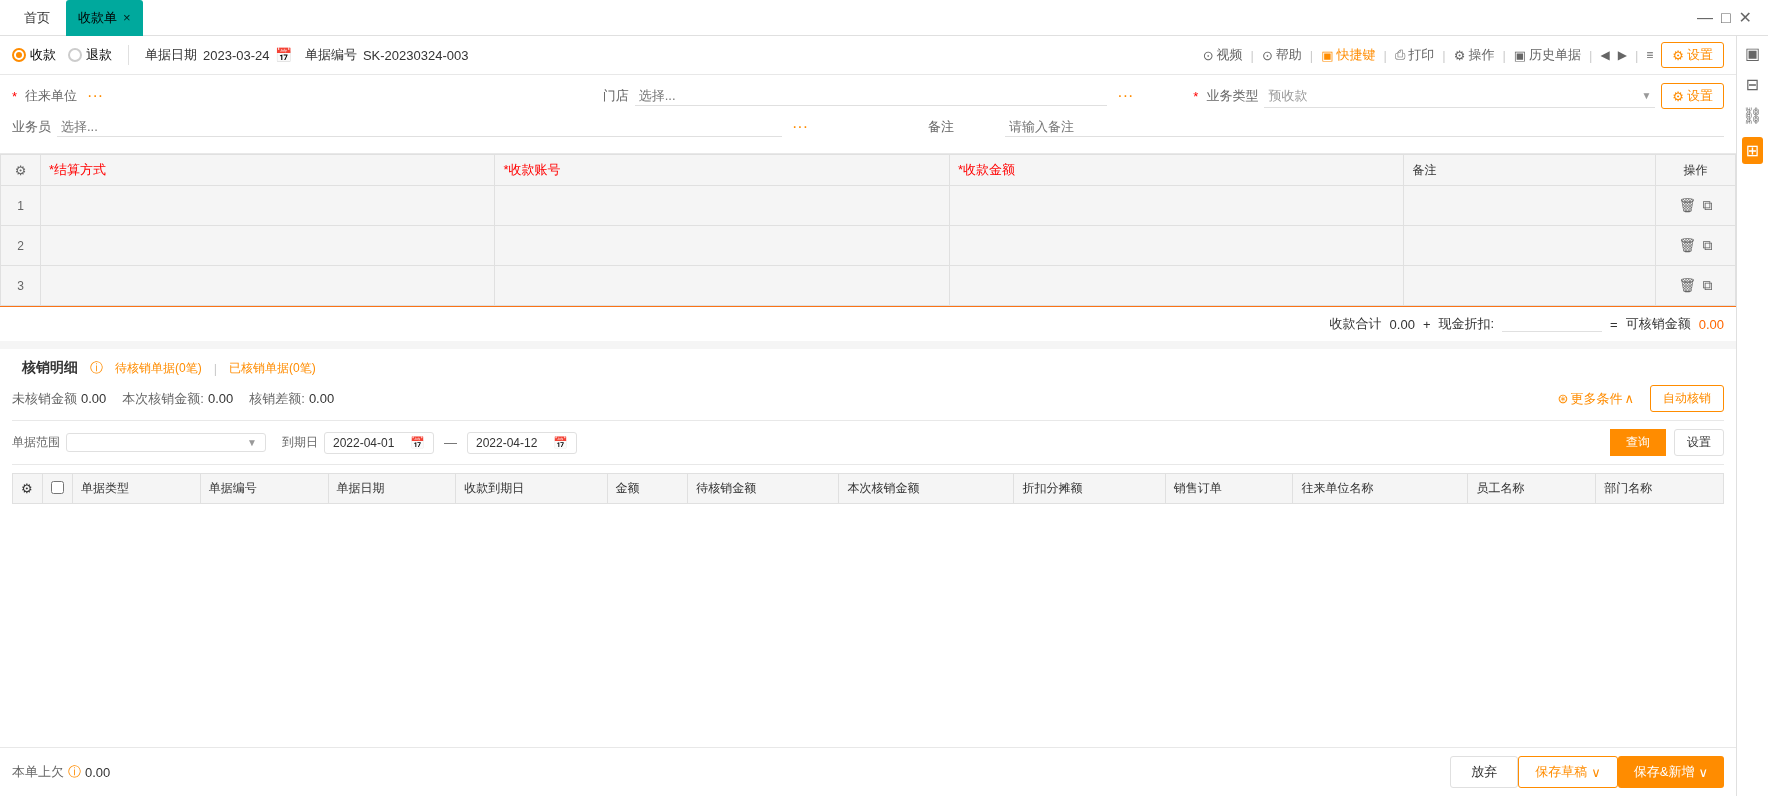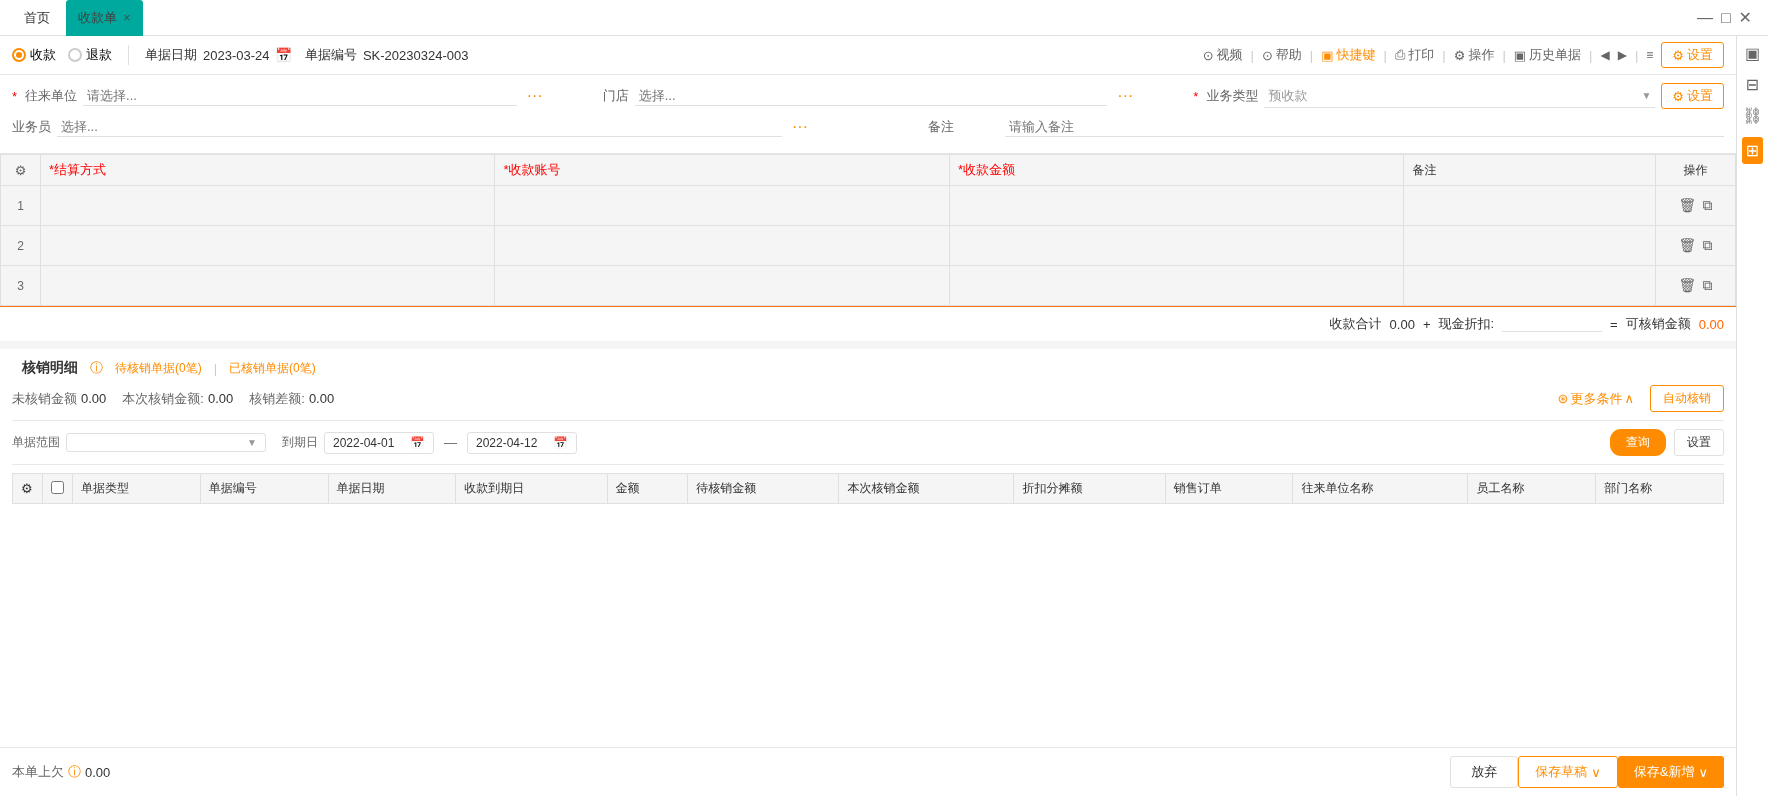--- a/index.html
+++ b/index.html
@@ -8,21 +8,21 @@
     
     .tab-bar {
       display: flex; align-items: center; background: #fff; border-bottom: 1px solid #e0e0e0;
       height: 36px; padding: 0 8px;
     }
     .tab-home {
       padding: 0 16px; height: 36px; display: flex; align-items: center;
       color: #333; cursor: pointer; font-size: 13px;
     }
     .tab-active {
-      background: #00a99d; color: #404040; padding: 0 12px; height: 36px;
+      background: #00a99d; color: #000000; padding: 0 12px; height: 36px;
       display: flex; align-items: center; border-radius: 3px 3px 0 0;
       cursor: pointer; font-size: 13px; gap: 6px;
     }
     .tab-close { cursor: pointer; opacity: 0.8; }
     .tab-spacer { flex: 1; }
     .window-controls { display: flex; gap: 8px; align-items: center; padding-right: 8px; }
     .win-btn { cursor: pointer; color: #666; font-size: 16px; }
 
     
     .toolbar {
@@ -93,21 +93,21 @@
     .filter-field { display: flex; align-items: center; gap: 6px; }
     .filter-label { color: #666; font-size: 12px; }
     .filter-select { display: flex; align-items: center; border: 1px solid #e0e0e0; border-radius: 3px; padding: 3px 8px; min-width: 160px; cursor: pointer; background: #fff; }
     .filter-select-text { flex: 1; color: #999; font-size: 12px; }
     .filter-select-arrow { color: #999; font-size: 10px; }
     .filter-date { display: flex; align-items: center; border: 1px solid #e0e0e0; border-radius: 3px; padding: 3px 8px; min-width: 110px; background: #fff; cursor: pointer; }
     .filter-date-text { flex: 1; color: #333; font-size: 12px; }
     .filter-date-icon { color: #666; font-size: 12px; }
     .filter-date-sep { color: #666; margin: 0 4px; }
     .filter-right { margin-left: auto; display: flex; gap: 8px; }
-    .btn-query { background: #ff8c00; color: #fff; border: none; padding: 4px 16px; border-radius: 11px; cursor: pointer; font-size: 12px; }
+    .btn-query { background: #ff8c00; color: #fff; border: none; padding: 4px 16px; border-radius: 0; cursor: pointer; font-size: 12px; }
     .btn-setting { background: #fff; border: 1px solid #e0e0e0; color: #333; padding: 4px 12px; border-radius: 3px; cursor: pointer; font-size: 12px; }
 
     
     .verify-table { width: 100%; border-collapse: collapse; }
     .verify-table th { background: #f5f5f5; border: 1px solid #e0e0e0; padding: 6px 8px; text-align: left; font-weight: normal; color: #333; font-size: 12px; white-space: nowrap; }
     .col-check { width: 30px; text-align: center; }
 
     
     .bottom-bar { display: flex; align-items: center; padding: 8px 12px; border-top: 1px solid #e8e8e8; background: #fff; gap: 8px; }
     .bottom-stat { display: flex; align-items: center; gap: 4px; font-size: 12px; color: #666; }
@@ -206,21 +206,20 @@
         </button>
       </div>
     </div>
 
     <div class="form-area">
       <div class="form-row">
 
         <div class="form-field" style="flex:2;">
           <span class="field-required">*</span>
           <span class="field-label">往来单位</span>
-          <input class="field-input" type="text" style="flex: 1 1 0%;" placeholder="请选择...">
           <span class="field-more">···</span>
         </div>
         <div style="flex:0 0 60px;"></div>
 
         <div class="form-field" style="flex:2;">
           <span class="field-label">门店</span>
           <input class="field-input" type="text" style="flex: 1 1 0%;" placeholder="选择...">
           <span class="field-more">···</span>
         </div>
         <div style="flex:0 0 60px;"></div>

